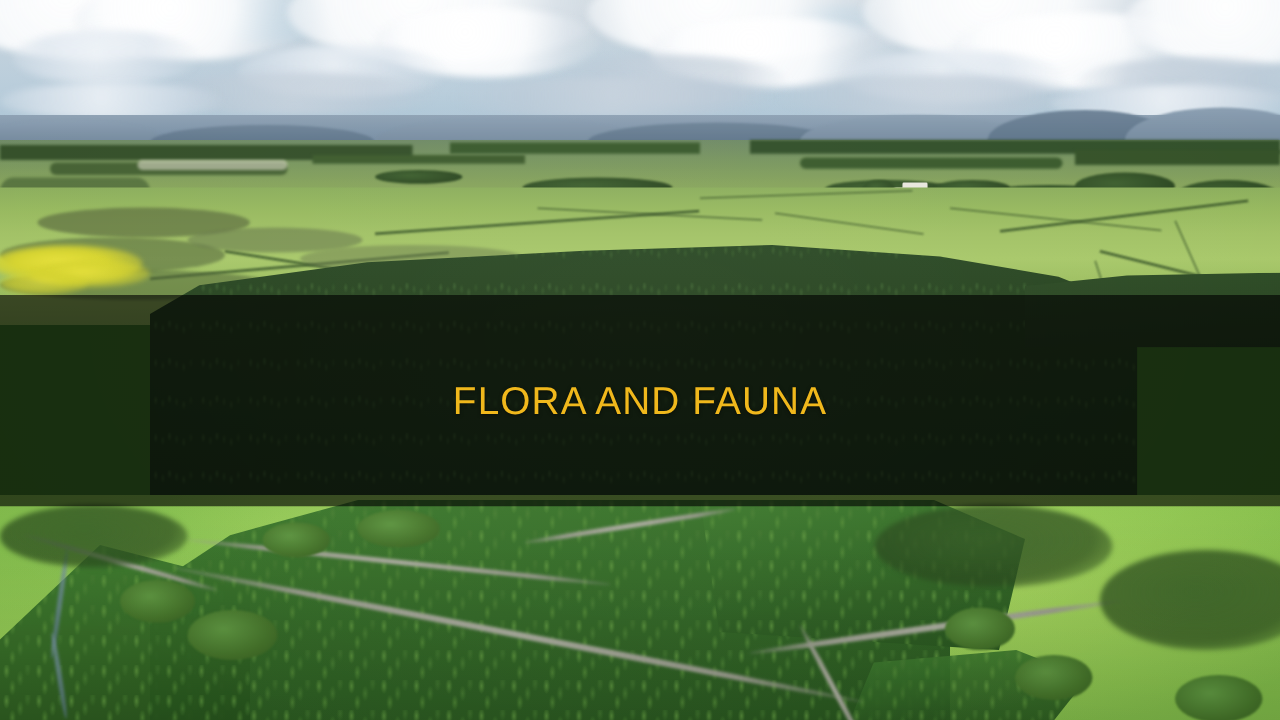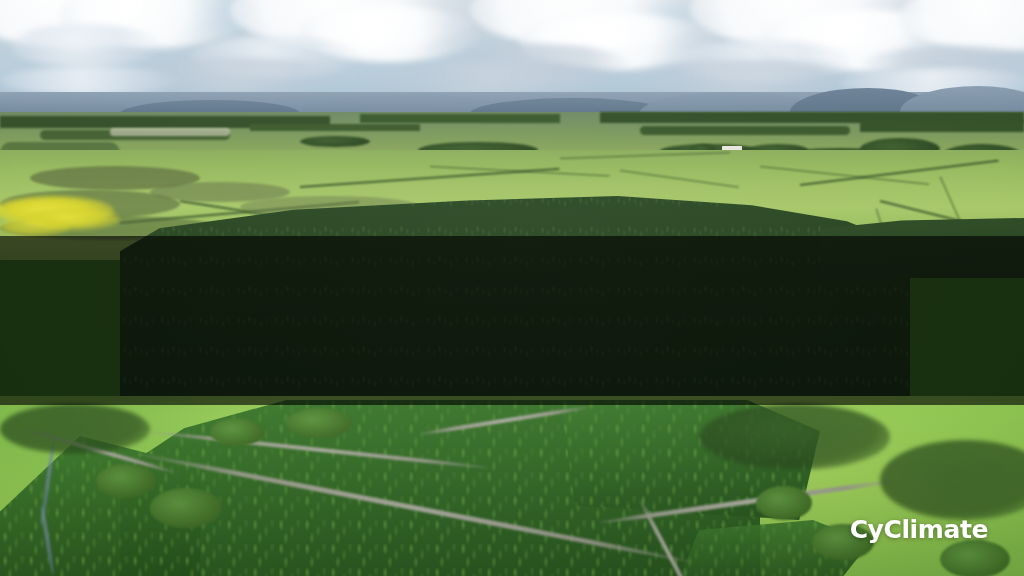--- a/index.html
+++ b/index.html
@@ -390,17 +390,17 @@
     <div class="bush" style="left:812px; top:524px; width:62px; height:36px;"></div>
     <div class="bush" style="left:940px; top:540px; width:70px; height:38px;"></div>
     <div class="darkscrub" style="left:700px; top:404px; width:190px; height:66px;"></div>
     <div class="darkscrub" style="left:880px; top:440px; width:170px; height:80px;"></div>
     <div class="darkscrub" style="left:0px;   top:404px; width:150px; height:50px;"></div>
 
     <div class="grade"></div>
   </div>
 
   <div class="band">
+    <div class="title-l2">FLORA AND FAUNA</div>
   </div>
 
-  <div class="logo">CyClimate</div>
 
 </div>
 
 </body></html>

